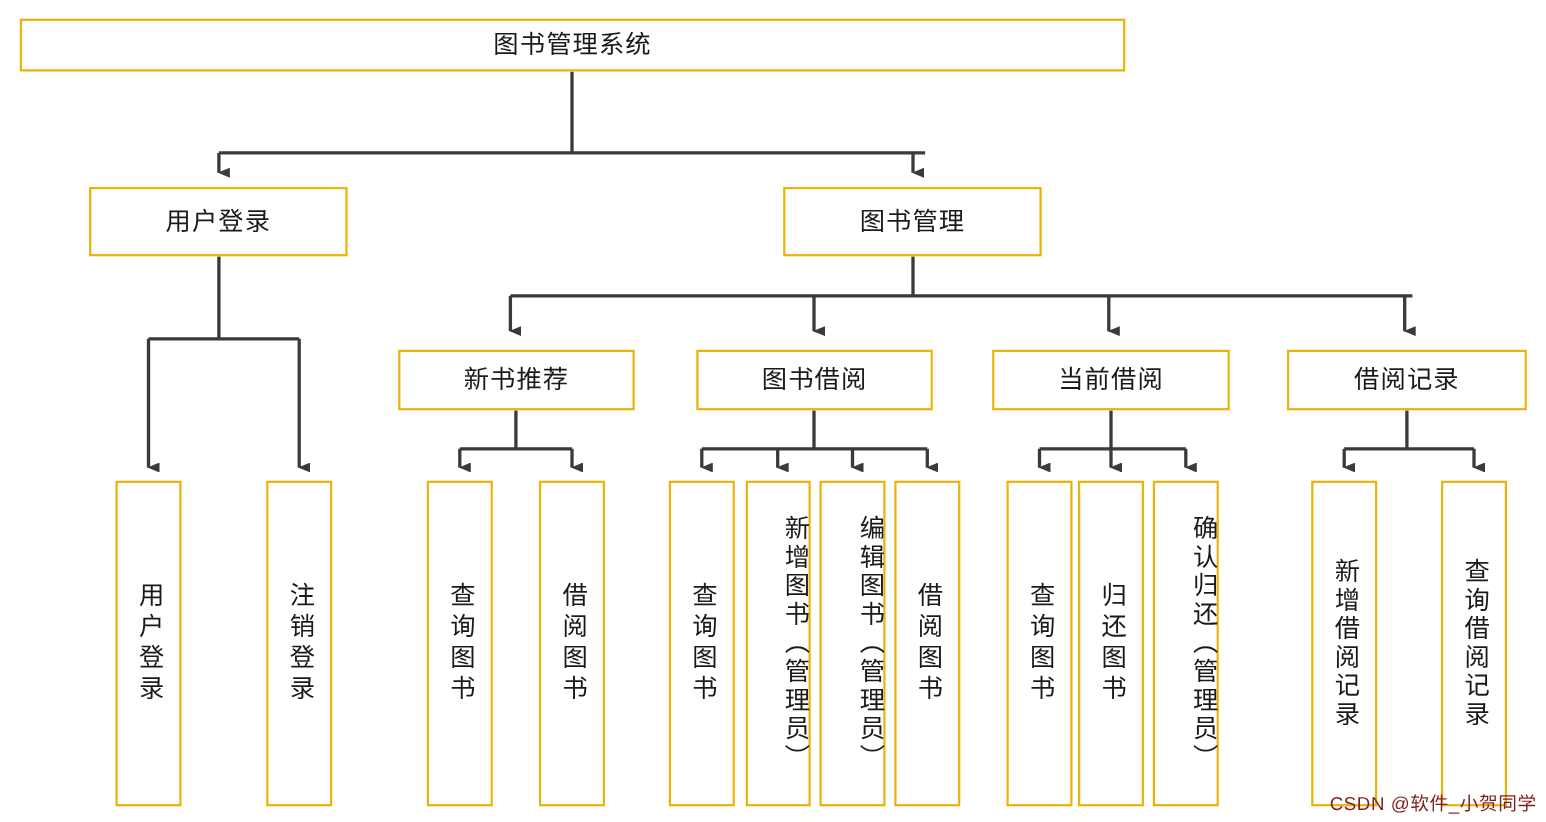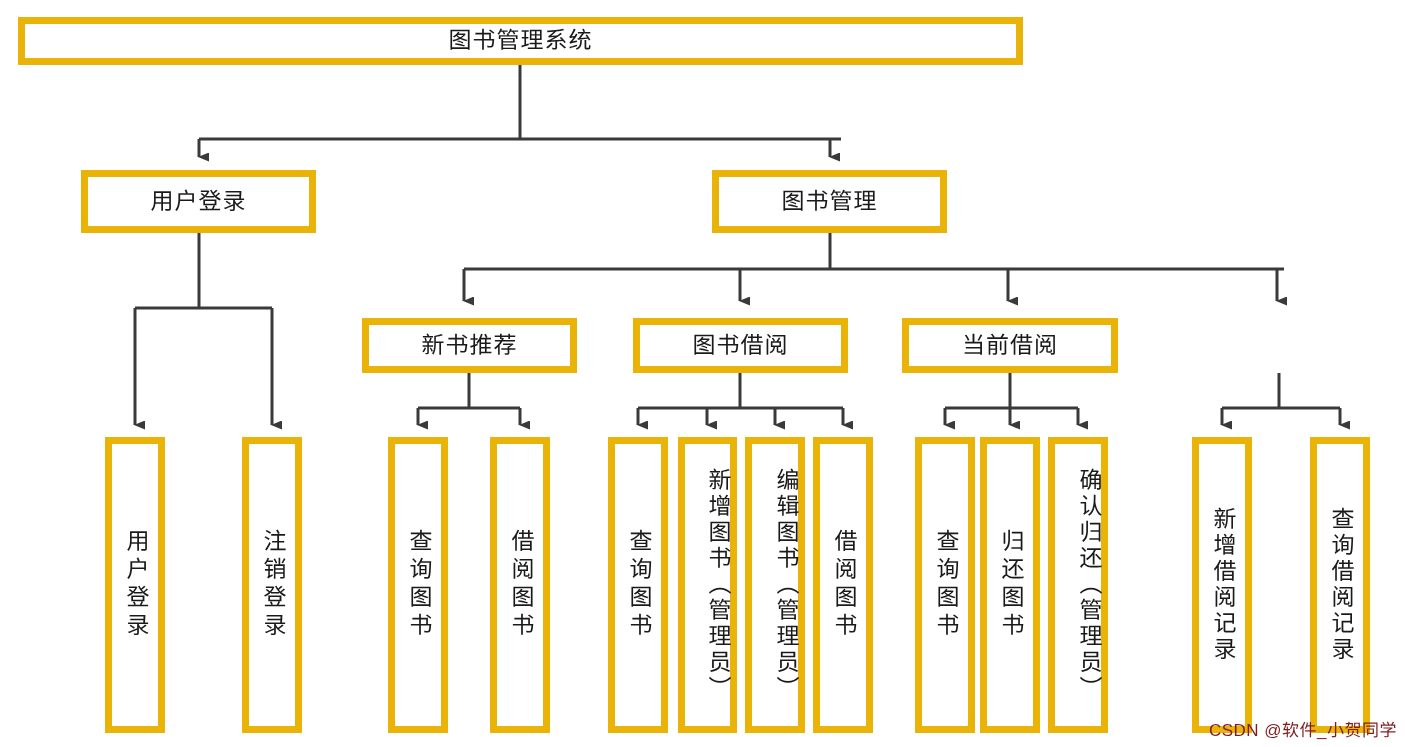--- a/index.html
+++ b/index.html
@@ -22,21 +22,21 @@
     position: absolute;
     left: 0;
     top: 0;
     width: 1405px;
     height: 747px;
     pointer-events: none;
   }
   .node {
     position: absolute;
     box-sizing: border-box;
-    border: 7px solid #eab308;
+    border: 2px solid #eab308;
     background: #ffffff;
     display: flex;
     align-items: center;
     justify-content: center;
     color: #1a1a1a;
     line-height: 1.12;
   }
   .node.horiz {
     font-size: 23px;
     letter-spacing: 1px;
@@ -122,20 +122,21 @@
   </svg>
 
   <div class="node horiz" style="left:18px; top:17px; width:1005px; height:48px;">图书管理系统</div>
 
   <div class="node horiz" style="left:81px; top:170px; width:235px; height:63px;">用户登录</div>
   <div class="node horiz" style="left:712px; top:170px; width:235px; height:63px;">图书管理</div>
 
   <div class="node horiz" style="left:362px; top:318px; width:215px; height:55px;">新书推荐</div>
   <div class="node horiz" style="left:902px; top:318px; width:216px; height:55px;">当前借阅</div>
   <div class="node horiz" style="left:633px; top:318px; width:215px; height:55px;">图书借阅</div>
+  <div class="node horiz" style="left:1170px; top:318px; width:218px; height:55px;">借阅记录</div>
 
   <div class="node vert" style="left:105px; top:437px; width:60px; height:296px;">用户登录</div>
   <div class="node vert" style="left:242px; top:437px; width:60px; height:296px;">注销登录</div>
 
   <div class="node vert" style="left:388px; top:437px; width:60px; height:296px;">查询图书</div>
   <div class="node vert" style="left:490px; top:437px; width:60px; height:296px;">借阅图书</div>
 
   <div class="node vert" style="left:608px; top:437px; width:60px; height:296px;">查询图书</div>
   <div class="node vert tall-text top-aligned" style="left:678px; top:437px; width:59px; height:296px;">新增图书（管理员）</div>
   <div class="node vert tall-text top-aligned" style="left:745px; top:437px; width:60px; height:296px;">编辑图书（管理员）</div>

